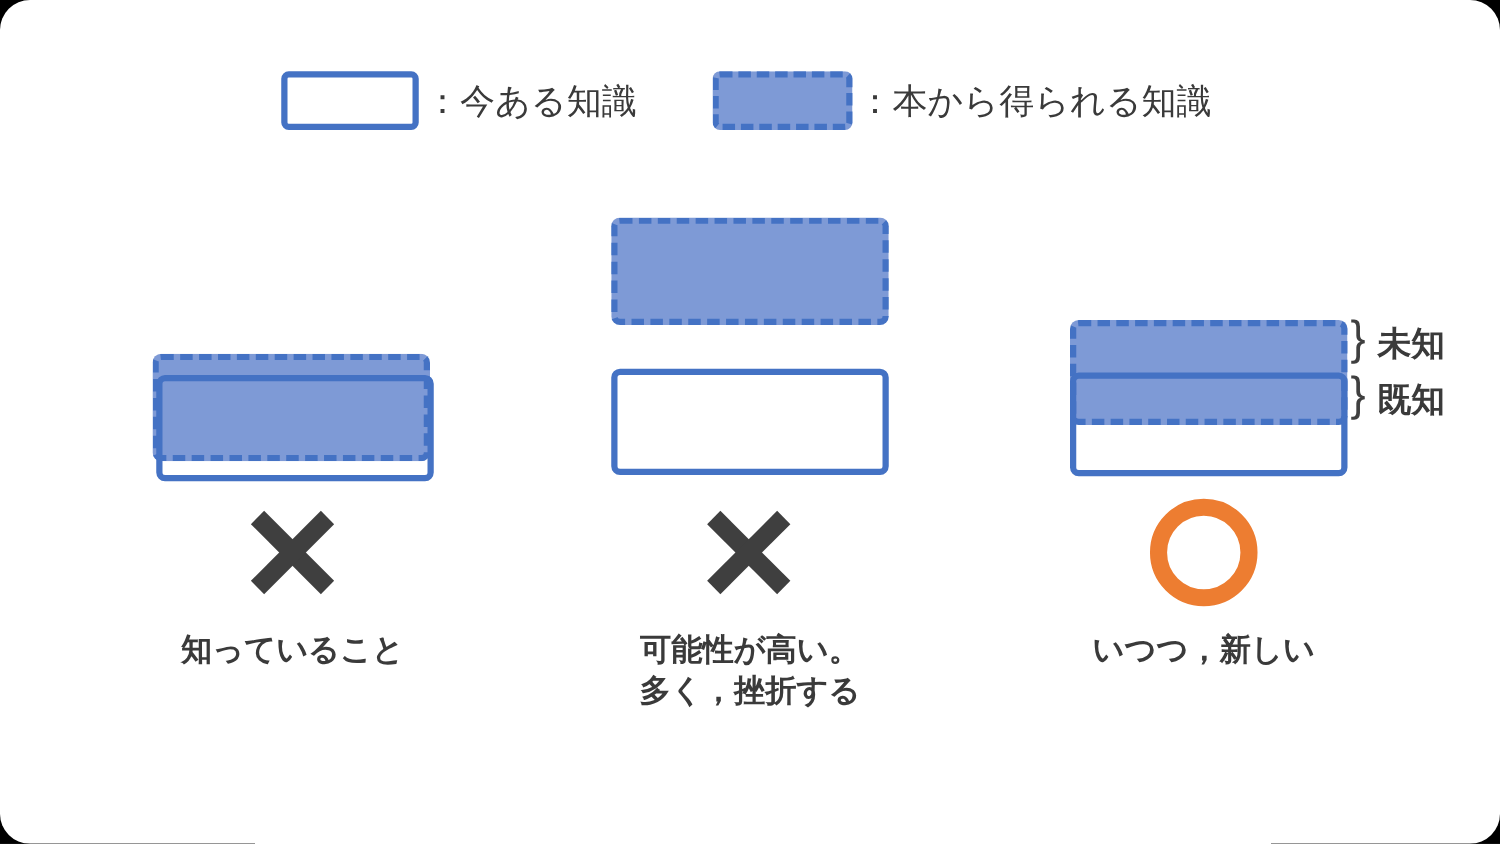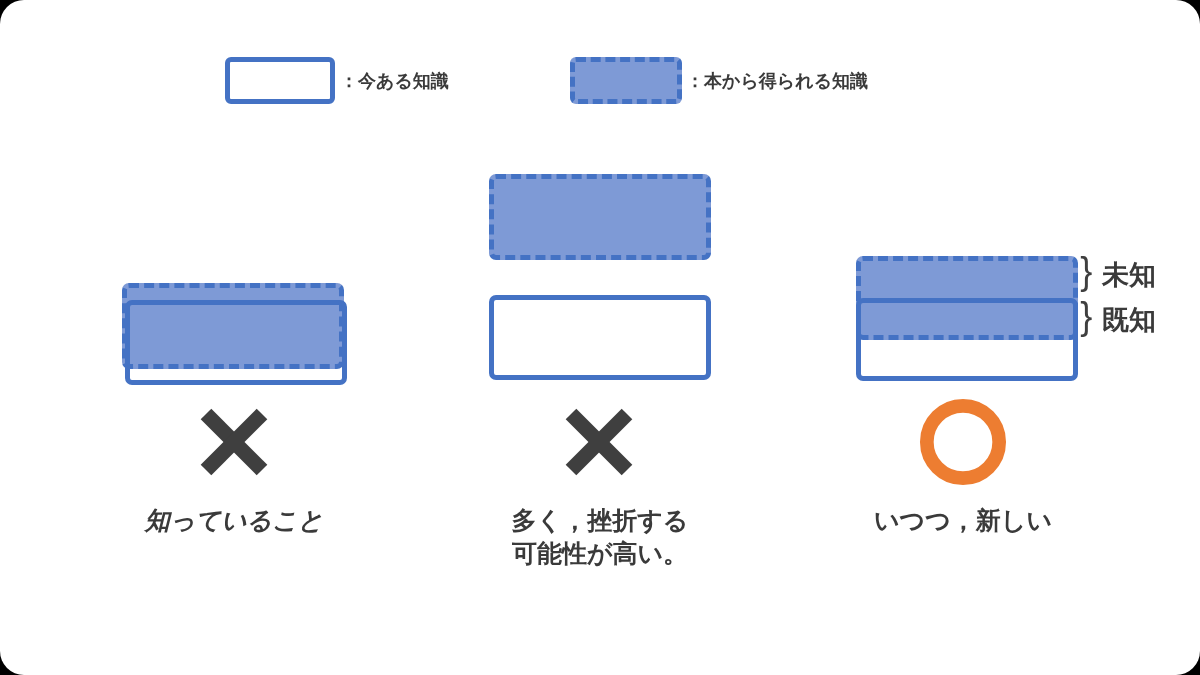--- a/index.html
+++ b/index.html
@@ -27,21 +27,21 @@
     background: #ffffff;
   }
   .swatch-dashed {
     left: 570px; top: 57px; width: 112px; height: 47px;
     border: 5px dashed var(--blue-border);
     background: var(--blue-fill);
   }
   .legend-label {
     top: 57px; height: 47px;
     display: flex; align-items: center;
-    font-size: 18px; font-weight: 700;
+    font-size: 28px; font-weight: 400;
     white-space: nowrap;
   }
   .legend-label-1 { left: 340px; }
   .legend-label-2 { left: 686px; text-align: right; }
 
   
   .rect { border-radius: 7px; }
   .rect-dashed {
     border: 5px dashed var(--blue-border);
     background: var(--blue-fill);
@@ -83,21 +83,21 @@
   .x1 { left: 198px; top: 406px; width: 72px; height: 72px; }
   .x2 { left: 563px; top: 406px; width: 72px; height: 72px; }
   .o3 { left: 919px; top: 398px; }
 
   
   .caption {
     top: 504px; width: 280px;
     text-align: center;
     font-size: 25px; line-height: 33px; font-weight: 700;
   }
-  .cap-1 { left: 94px; font-style: italic; }
+  .cap-1 { left: 94px; }
   .cap-2 { left: 460px; }
   .cap-3 { left: 823px; }
 </style>
 </head>
 <body>
 
 <div class="slide">
 
   <div>
     <div class="abs swatch swatch-solid"></div>
@@ -119,22 +119,22 @@
   </div>
 
   <div>
     <div class="abs rect rect-dashed c2-dashed"></div>
     <div class="abs rect rect-solid c2-solid"></div>
     <svg class="abs x2" viewBox="0 0 72 72">
       <line x1="8" y1="8" x2="64" y2="64" stroke="#3F3F3F" stroke-width="15"></line>
       <line x1="64" y1="8" x2="8" y2="64" stroke="#3F3F3F" stroke-width="15"></line>
     </svg>
     <div class="abs caption cap-2">
+      <div>可能性が高い。</div>
       <div>多く，挫折する</div>
-      <div>可能性が高い。</div>
     </div>
   </div>
 
   <div>
     <div class="abs rect rect-dashed c3-dashed"></div>
     <div class="abs rect rect-solid c3-solid"></div>
     <div class="abs brace brace-1">}</div>
     <div class="abs side-label side-label-1">未知</div>
     <div class="abs brace brace-2">}</div>
     <div class="abs side-label side-label-2">既知</div>

